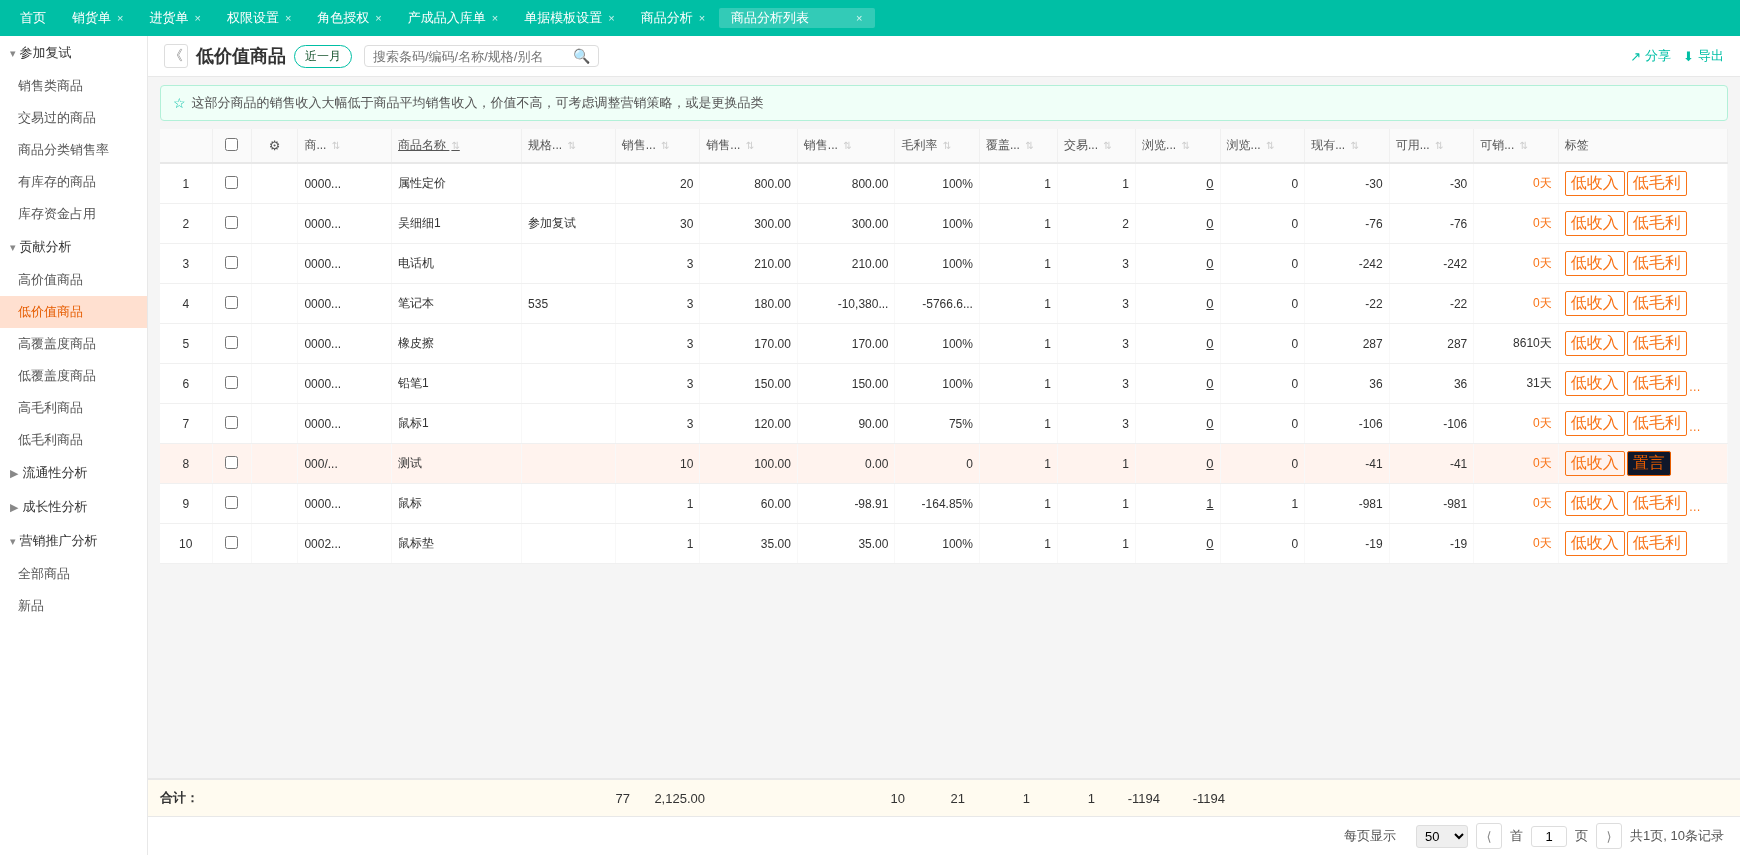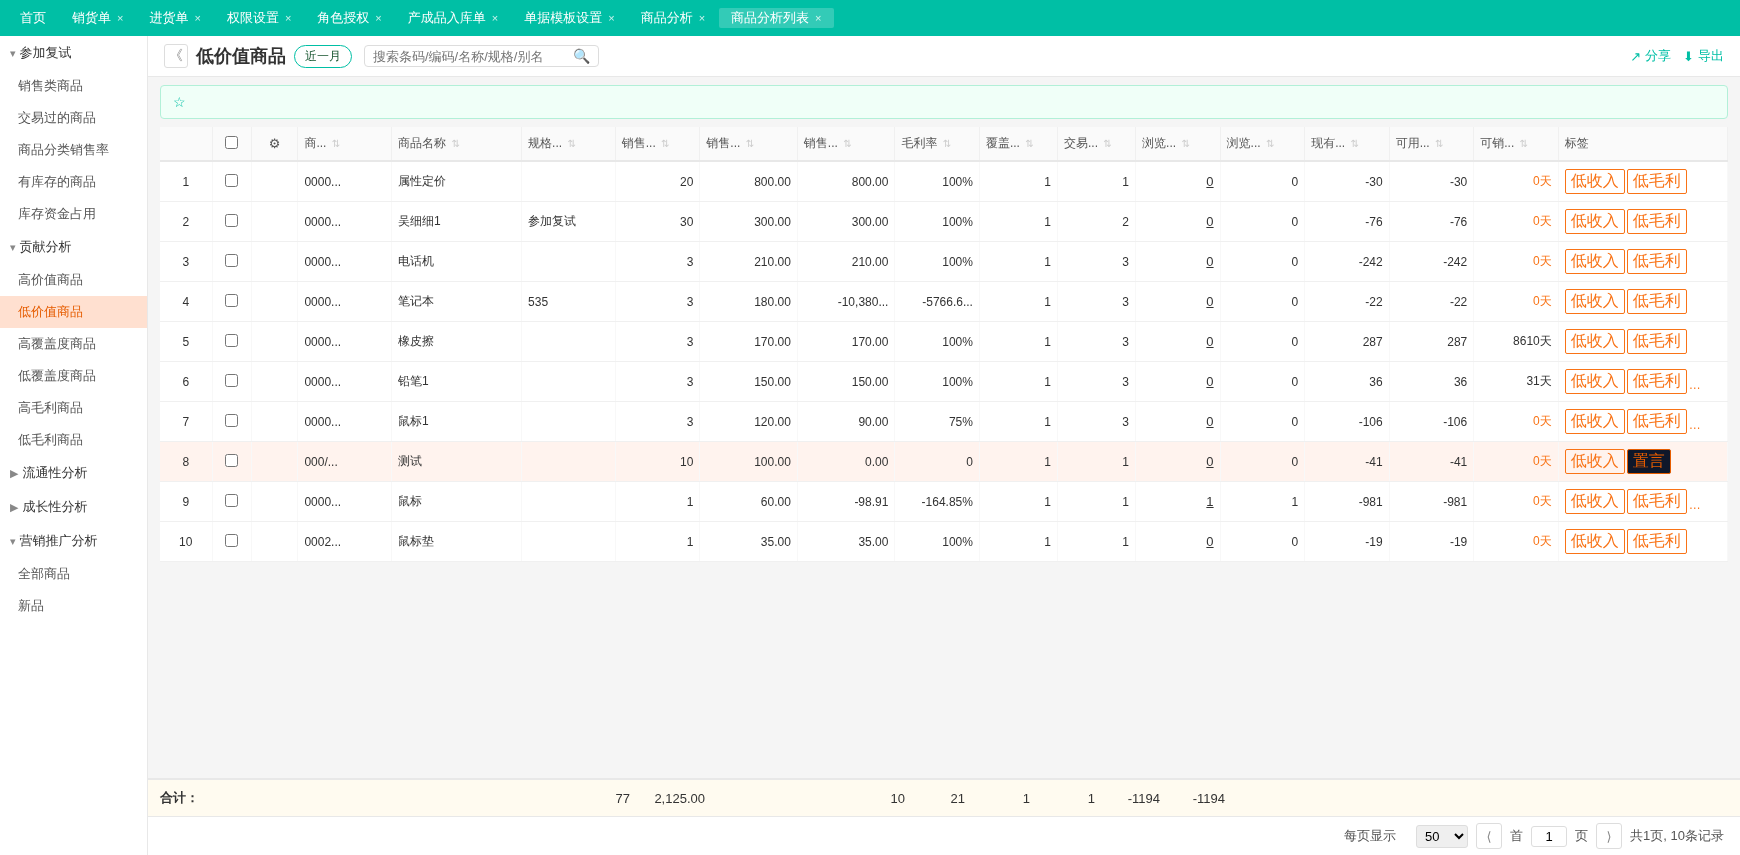--- a/index.html
+++ b/index.html
@@ -18,21 +18,21 @@
       color: #fff;
       padding: 0 12px;
       height: 20px;
       display: flex;
       align-items: center;
       cursor: pointer;
       white-space: nowrap;
       font-size: 13px;
       border-radius: 2px;
     }
-    .nav-item.active { background: rgba(255,255,255,0.2); }
+    .nav-item.active { background: rgba(255,255,255,0.2); gap: 41px; }
     .nav-item .close-x {
       margin-left: 6px;
       font-size: 11px;
       opacity: 0.8;
     }
 
     
     .main-layout {
       display: flex;
       height: calc(100vh - 36px);
@@ -184,21 +184,21 @@
       text-overflow: ellipsis;
       text-align: left;
       font-size: 12px;
       position: relative;
     }
     th .sort-icon { color: #ccc; font-size: 10px; margin-left: 2px; }
     th.col-num { width: 40px; text-align: center; }
     th.col-check { width: 30px; text-align: center; }
     th.col-settings { width: 36px; text-align: center; }
     th.col-code { width: 72px; }
-    th.col-name { width: 100px; }
+    th.col-name { width: 100px; text-decoration: underline; }
     th.col-spec { width: 72px; }
     th.col-sales-qty { width: 65px; }
     th.col-sales-amount { width: 75px; }
     th.col-sales-profit { width: 75px; }
     th.col-gross-rate { width: 65px; }
     th.col-cover { width: 60px; }
     th.col-trade { width: 60px; }
     th.col-browse1 { width: 65px; }
     th.col-browse2 { width: 65px; }
     th.col-current { width: 65px; }
@@ -393,20 +393,21 @@
         </div>
         <div class="header-btn">
           <span>⬇</span>
           <span>导出</span>
         </div>
       </div>
     </div>
 
     <div class="info-banner">
       <span class="info-icon">☆</span>
+      <span>这部分商品的销售收入大幅低于商品平均销售收入，价值不高，可考虑调整营销策略，或是更换品类</span>
     </div>
 
     <div class="table-wrapper">
       <table>
         <thead>
           <tr>
             <th class="col-num"></th>
             <th class="col-check">
               <input type="checkbox" style="">
             </th>

